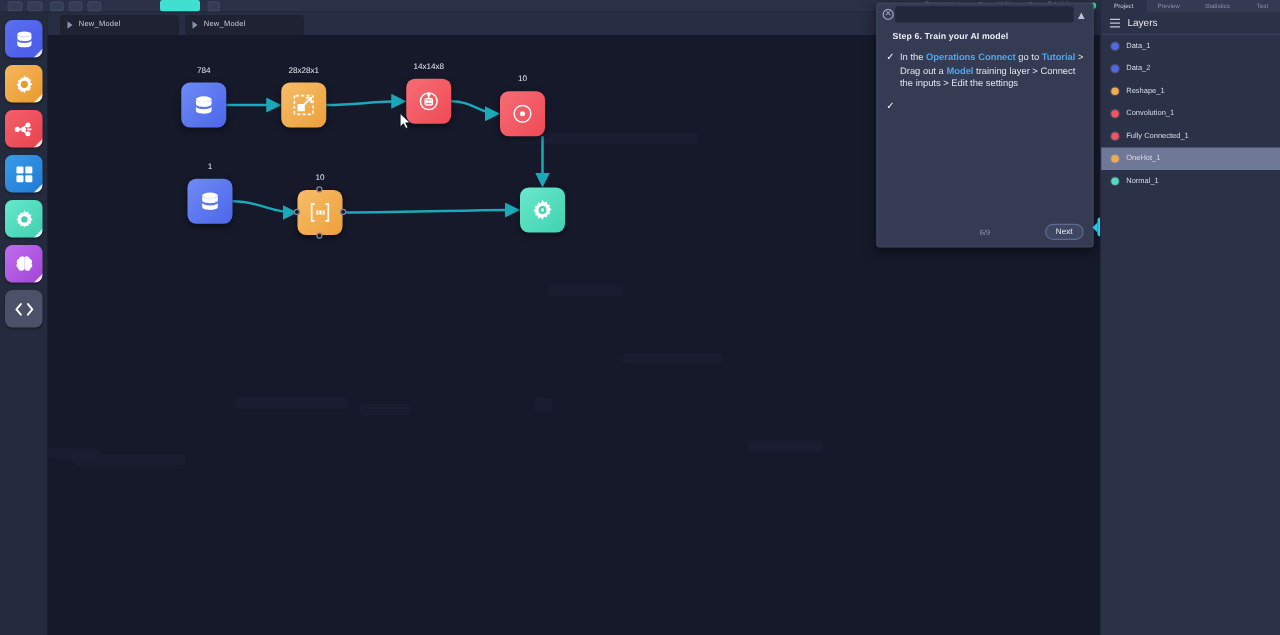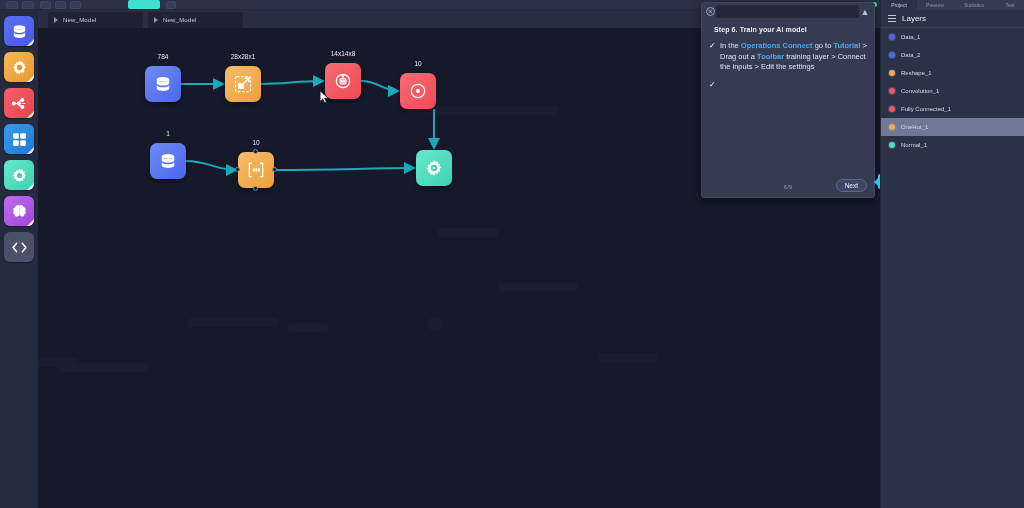--- a/index.html
+++ b/index.html
@@ -447,21 +447,21 @@
       <div class="tut-close">✕</div>
       <div class="tut-searchbar"></div>
       <div class="tut-collapse">▲</div>
     </div>
 
     <div class="tut-title">Step 6. Train your AI model</div>
 
     <div class="tut-body">
       <div class="tut-item">
         <span class="chk">✓</span>
-        <span id="step1"><span>In the </span><span class="hl">Operations Connect</span><span> go to </span><span class="hl">Tutorial</span><span> &gt; Drag out a </span><span class="hl">Toolbar</span><span> training layer &gt; Connect the inputs &gt; Edit the settings</span></span>
+        <span id="step1"><span>In the </span><span class="hl">Operations Connect</span><span> go to </span><span class="hl">Tutorial</span><span> &gt; Drag out a </span><span class="hl">Model</span><span> training layer &gt; Connect the inputs &gt; Edit the settings</span></span>
       </div>
       <div class="tut-item">
         <span class="chk">✓</span>
       </div>
     </div>
 
     <div class="tut-page">6/9</div>
     <div class="tut-next">Next</div>
   </div>
 

